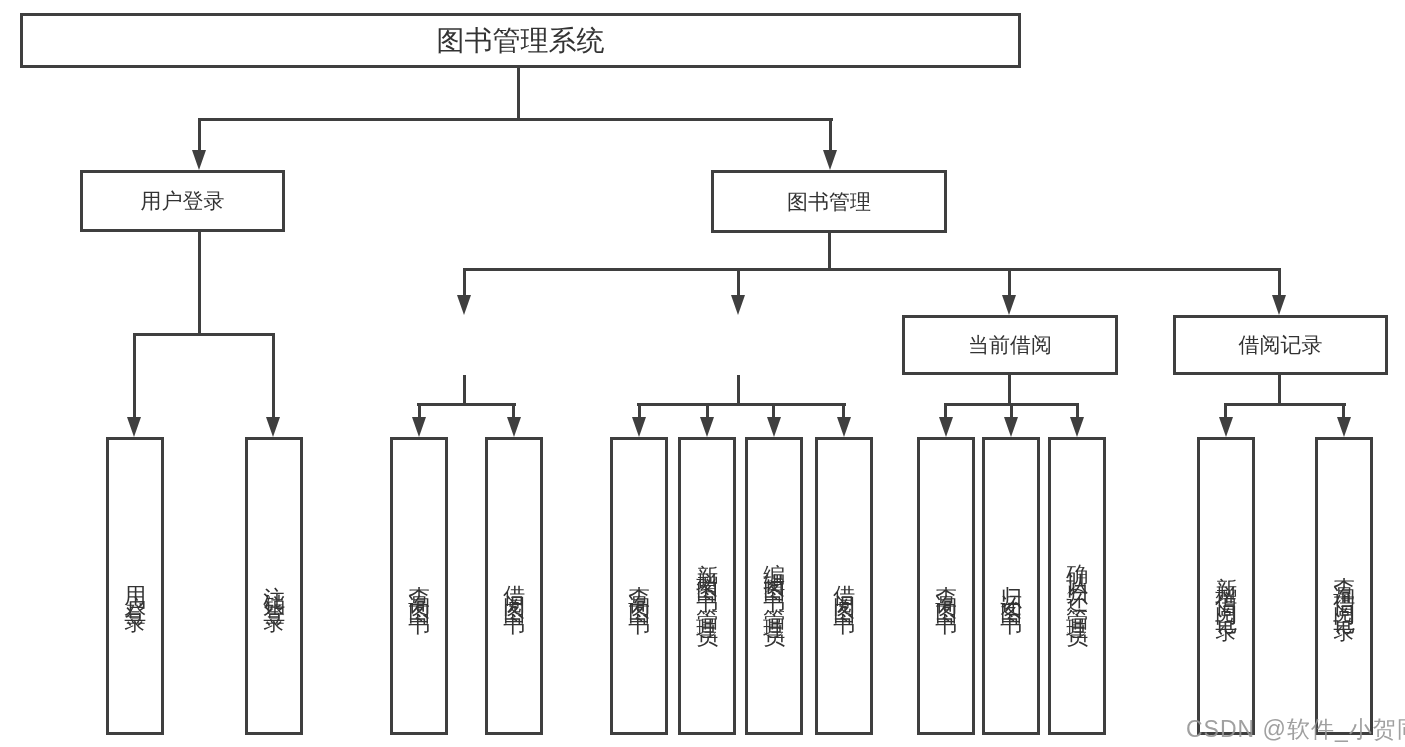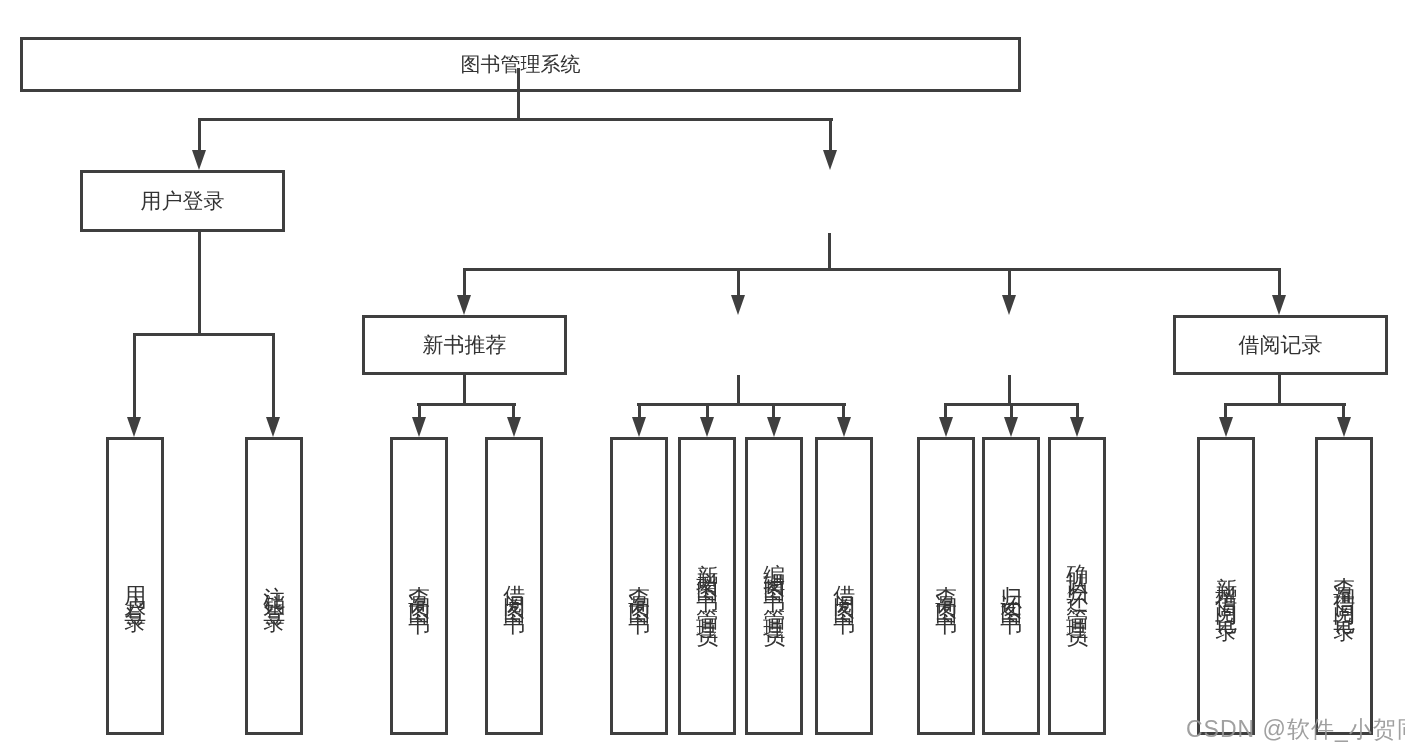--- a/index.html
+++ b/index.html
@@ -5,21 +5,21 @@
   html,body{margin:0;padding:0;background:#ffffff;}
   .canvas{
     position:relative;width:1405px;height:747px;background:#ffffff;
     font-family:"Liberation Sans",sans-serif;color:#333333;overflow:hidden;
   }
   .node{
     position:absolute;box-sizing:border-box;border:3px solid #3f3f3f;background:#ffffff;
     display:flex;align-items:center;justify-content:center;
     font-size:21px;color:#333333;white-space:nowrap;
   }
-  .node.root{font-size:20px;margin-top:24px;}
+  .node.root{font-size:28px;}
   .leaf span{
     writing-mode:vertical-rl;text-orientation:mixed;
     font-size:22px;line-height:1.2;letter-spacing:9px;
   }
   .line{position:absolute;background:#3f3f3f;}
   .arrow{
     position:absolute;width:0;height:0;
     border-left:7px solid transparent;border-right:7px solid transparent;
     border-top:20px solid #3f3f3f;
   }
@@ -36,40 +36,41 @@
   <div class="node root" style="left:20px;top:13px;width:1001px;height:55px;">图书管理系统</div>
 
   <div class="line" style="left:517px;top:68px;width:3px;height:52px;"></div>
   <div class="line" style="left:198px;top:118px;width:635px;height:3px;"></div>
   <div class="line" style="left:198px;top:118px;width:3px;height:36px;"></div>
   <div class="arrow" style="left:192px;top:150px;"></div>
   <div class="line" style="left:829px;top:118px;width:3px;height:36px;"></div>
   <div class="arrow" style="left:823px;top:150px;"></div>
 
   <div class="node" style="left:80px;top:170px;width:205px;height:62px;">用户登录</div>
+  <div class="node" style="left:711px;top:170px;width:236px;height:63px;">图书管理</div>
 
   <div class="line" style="left:198px;top:232px;width:3px;height:103px;"></div>
   <div class="line" style="left:133px;top:333px;width:142px;height:3px;"></div>
   <div class="line" style="left:133px;top:333px;width:3px;height:87px;"></div>
   <div class="arrow" style="left:127px;top:417px;"></div>
   <div class="line" style="left:272px;top:333px;width:3px;height:87px;"></div>
   <div class="arrow" style="left:266px;top:417px;"></div>
 
   <div class="line" style="left:828px;top:233px;width:3px;height:37px;"></div>
   <div class="line" style="left:463px;top:268px;width:818px;height:3px;"></div>
   <div class="line" style="left:463px;top:268px;width:3px;height:30px;"></div>
   <div class="arrow" style="left:457px;top:295px;"></div>
   <div class="line" style="left:737px;top:268px;width:3px;height:30px;"></div>
   <div class="arrow" style="left:731px;top:295px;"></div>
   <div class="line" style="left:1008px;top:268px;width:3px;height:30px;"></div>
   <div class="arrow" style="left:1002px;top:295px;"></div>
   <div class="line" style="left:1278px;top:268px;width:3px;height:30px;"></div>
   <div class="arrow" style="left:1272px;top:295px;"></div>
 
-  <div class="node" style="left:362px;top:315px;width:205px;height:60px;">新书推荐</div>
+  <div class="node" style="left:902px;top:315px;width:216px;height:60px;">当前借阅</div>
   <div class="node" style="left:1173px;top:315px;width:215px;height:60px;">借阅记录</div>
 
   <div class="line" style="left:463px;top:375px;width:3px;height:31px;"></div>
   <div class="line" style="left:737px;top:375px;width:3px;height:31px;"></div>
   <div class="line" style="left:1008px;top:375px;width:3px;height:31px;"></div>
   <div class="line" style="left:1278px;top:375px;width:3px;height:31px;"></div>
 
   <div class="line" style="left:417px;top:403px;width:99px;height:3px;"></div>
   <div class="line" style="left:637px;top:403px;width:209px;height:3px;"></div>
   <div class="line" style="left:944px;top:403px;width:135px;height:3px;"></div>

